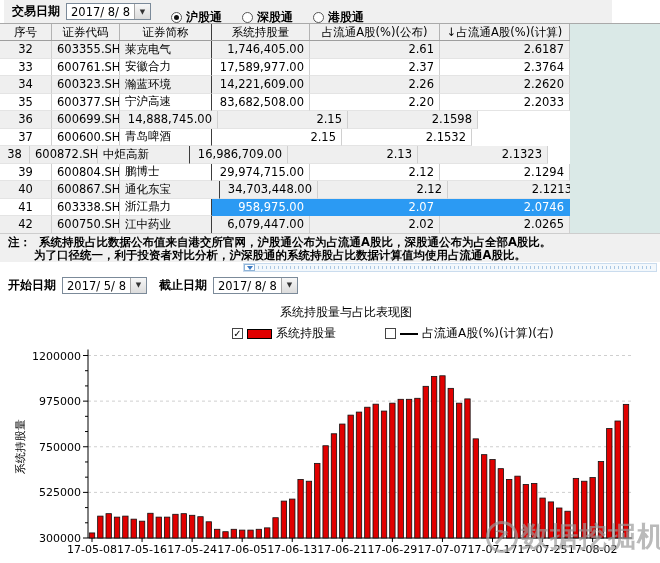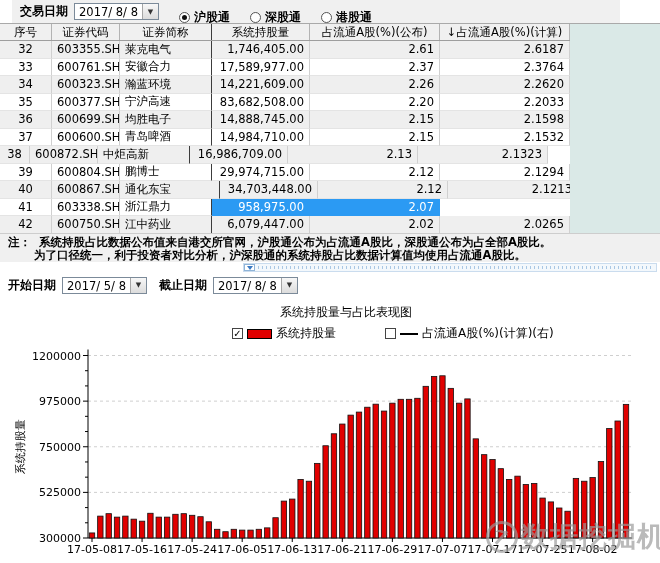--- a/index.html
+++ b/index.html
@@ -1,20 +1,20 @@
 <!DOCTYPE html>
 <html><head>
 <meta charset="utf-8">
 <style>
   html,body{margin:0;padding:0;background:#888;}
   .app{position:relative;width:660px;height:563px;background:#ffffff;overflow:hidden;
        font-family:"DejaVu Sans","Liberation Sans",sans-serif;font-size:12px;color:#000;}
 
   
-  .toolbar{position:absolute;left:12px;top:0;width:608px;height:23px;background:#f0f0f0;
+  .toolbar{position:absolute;left:4px;top:0;width:608px;height:23px;background:#f0f0f0;
            display:flex;align-items:center;padding-left:8px;box-sizing:border-box;}
   .blbl{font-weight:bold;white-space:nowrap;}
   .combo{display:inline-flex;align-items:stretch;background:#fff;border:1px solid #7b8a99;
          height:17px;box-sizing:border-box;margin-left:6px;cursor:default;}
   .combo .val{padding:1px 4px 0 4px;font-size:11.5px;white-space:nowrap;}
   .combo .btn{width:15px;background:linear-gradient(#f7f7f7,#dcdcdc);border-left:1px solid #a5a5a5;
               display:flex;align-items:center;justify-content:center;font-size:7px;color:#333;}
   .radio{display:inline-flex;align-items:center;gap:4px;margin-left:20px;font-weight:bold;cursor:default;margin-top:12px;}
   .radio .circ{width:11px;height:11px;border-radius:50%;border:1px solid #555;background:#fff;
                position:relative;box-sizing:border-box;}
@@ -141,30 +141,28 @@
           <div class="td c" style="width: 52px;">35</div>
           <div class="td " style="width: 68px;">600377.SH</div>
           <div class="td  darksep" style="width: 92px;">宁沪高速</div>
           <div class="td r" style="width: 98px;">83,682,508.00</div>
           <div class="td r" style="width: 130px;">2.20</div>
           <div class="td r" style="width: 130px;">2.2033</div>
         </div>
         <div class="tr">
           <div class="td c alt" style="width: 52px;">36</div>
           <div class="td  alt" style="width: 68px;">600699.SH</div>
-          <div class="td  alt darksep" style="width: 92px;">均胜电子</div>
           <div class="td r alt" style="width: 98px;">14,888,745.00</div>
           <div class="td r alt" style="width: 130px;">2.15</div>
           <div class="td r alt" style="width: 130px;">2.1598</div>
         </div>
         <div class="tr">
           <div class="td c" style="width: 52px;">37</div>
           <div class="td " style="width: 68px;">600600.SH</div>
           <div class="td  darksep" style="width: 92px;">青岛啤酒</div>
-          <div class="td r" style="width: 98px;">14,984,710.00</div>
           <div class="td r" style="width: 130px;">2.15</div>
           <div class="td r" style="width: 130px;">2.1532</div>
         </div>
         <div class="tr">
           <div class="td c alt" style="width: 30px;">38</div>
           <div class="td  alt" style="width: 68px;">600872.SH</div>
           <div class="td  alt darksep" style="width: 92px;">中炬高新</div>
           <div class="td r alt" style="width: 98px;">16,986,709.00</div>
           <div class="td r alt" style="width: 130px;">2.13</div>
           <div class="td r alt" style="width: 130px;">2.1323</div>
@@ -184,20 +182,21 @@
           <div class="td r alt" style="width: 98px;">34,703,448.00</div>
           <div class="td r alt" style="width: 130px;">2.12</div>
           <div class="td r alt" style="width: 130px;">2.1213</div>
         </div>
         <div class="tr">
           <div class="td c" style="width: 52px;">41</div>
           <div class="td " style="width: 68px;">603338.SH</div>
           <div class="td  darksep" style="width: 92px;">浙江鼎力</div>
           <div class="td r sel" style="width: 98px;">958,975.00</div>
           <div class="td r sel" style="width: 130px;">2.07</div>
+          <div class="td r sel" style="width: 130px;">2.0746</div>
         </div>
         <div class="tr">
           <div class="td c alt" style="width: 52px;">42</div>
           <div class="td  alt" style="width: 68px;">600750.SH</div>
           <div class="td  alt darksep" style="width: 92px;">江中药业</div>
           <div class="td r alt" style="width: 98px;">6,079,447.00</div>
           <div class="td r alt" style="width: 130px;">2.02</div>
           <div class="td r alt" style="width: 130px;">2.0265</div>
         </div>
       </div>

